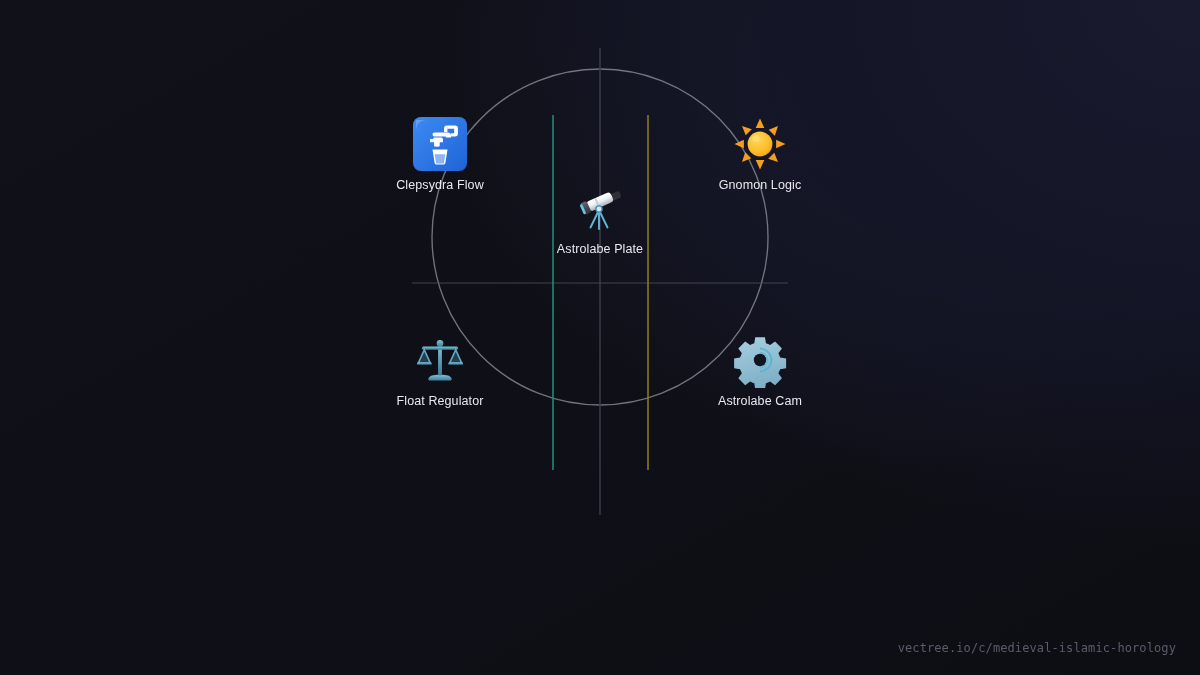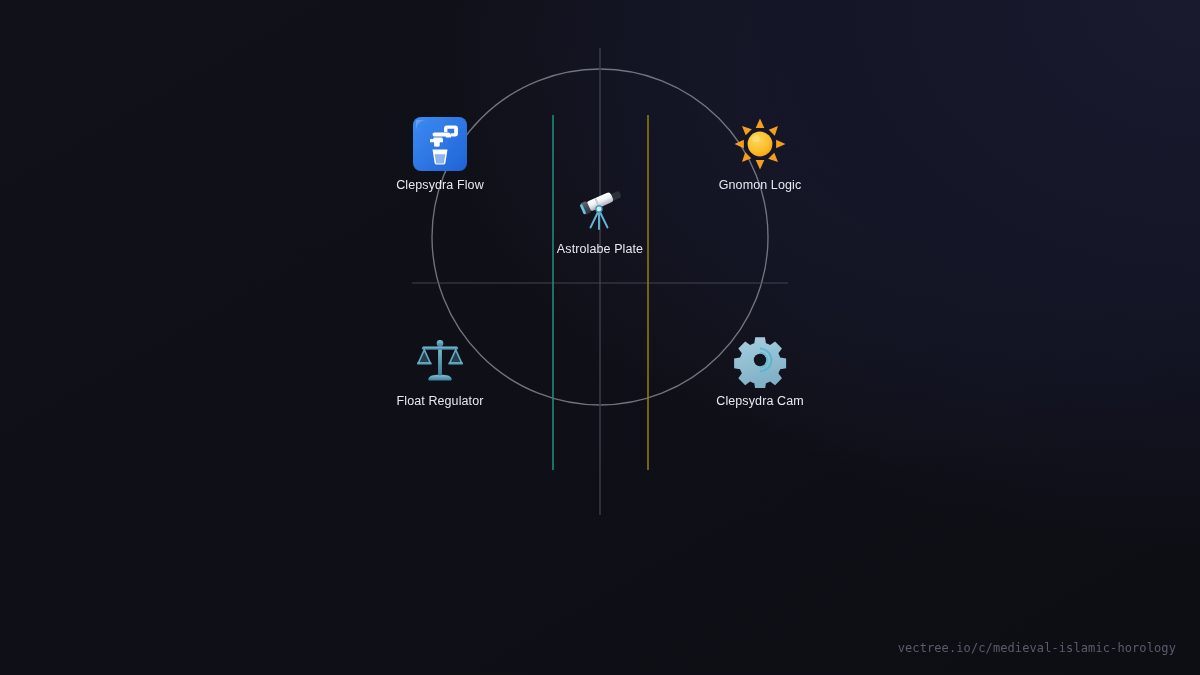--- a/index.html
+++ b/index.html
@@ -206,21 +206,21 @@
         <path fill="url(#gearg)" d="
           M23.0 4.5 h10 l1.0 6.2 a18 18 0 0 1 4.3 1.8 l5.1 -3.7 l7.1 7.1 l-3.7 5.1 a18 18 0 0 1 1.8 4.3 l6.2 1.0 v10 l-6.2 1.0
           a18 18 0 0 1 -1.8 4.3 l3.7 5.1 l-7.1 7.1 l-5.1 -3.7 a18 18 0 0 1 -4.3 1.8 l-1.0 6.2 h-10 l-1.0 -6.2
           a18 18 0 0 1 -4.3 -1.8 l-5.1 3.7 l-7.1 -7.1 l3.7 -5.1 a18 18 0 0 1 -1.8 -4.3 l-6.2 -1.0 v-10 l6.2 -1.0
           a18 18 0 0 1 1.8 -4.3 l-3.7 -5.1 l7.1 -7.1 l5.1 3.7 a18 18 0 0 1 4.3 -1.8 Z" transform="translate(0,0) scale(0.97) translate(1,1)"></path>
         <circle cx="28" cy="28" r="6.2" fill="#121420"></circle>
         <path d="M28 16.6 a11.4 11.4 0 0 1 0 22.8" fill="none" stroke="#4ab6cf" stroke-width="2.0" opacity="0.75"></path>
         <path d="M28 20.6 a7.4 7.4 0 0 1 0 14.8" fill="none" stroke="#4ab6cf" stroke-width="1.7" opacity="0.5"></path>
       </svg>
     </div>
-    <div class="label">Clepsydra Cam</div>
+    <div class="label">Astrolabe Cam</div>
   </div>
 
 </div>
 
 <div id="footer">
 
   <div id="permalink">vectree.io/c/medieval-islamic-horology</div>
 
 </div>
 

